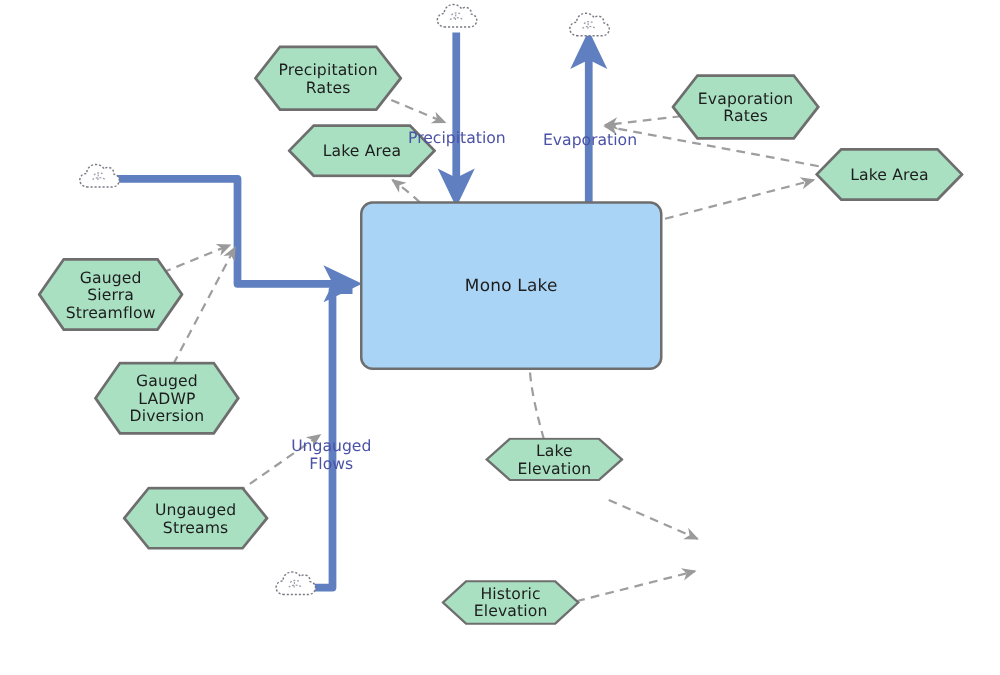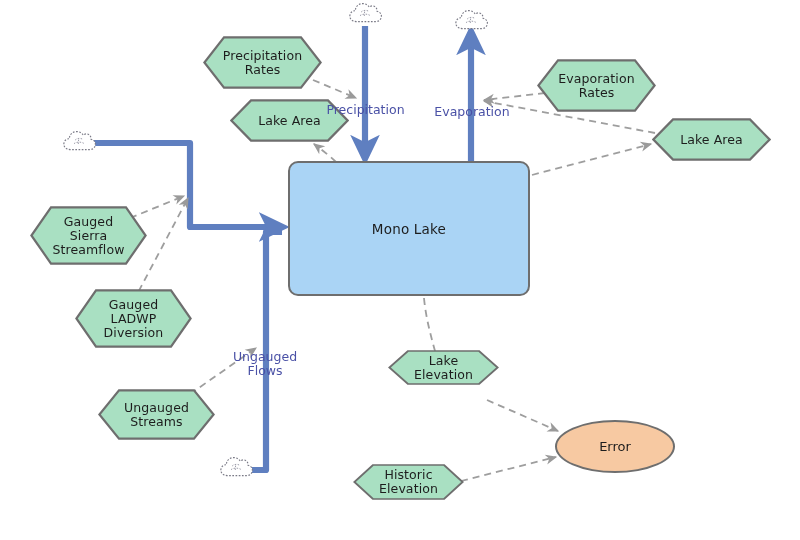--- a/index.html
+++ b/index.html
@@ -237,23 +237,20 @@
   </div>
 
   <div class="node hex" style="left:353px; top:464px; width:111px; height:36px;">
     <svg class="hex-shape" viewBox="0 0 111 51" preserveAspectRatio="none">
       <polygon points="20,1.4 91,1.4 109.6,25.5 91,49.6 20,49.6 1.4,25.5" fill="#a9e0c2" stroke="#6e6e6e" stroke-width="2.2"></polygon>
     </svg>
     <span class="hex-label">Historic
 Elevation</span>
   </div>
 
-  <div class="node ellipse" style="left:555px; top:420px; width:120px; height:53px;">
-    <span class="ellipse-label">Error</span>
-  </div>
 
   <div class="flow-label" style="left:318px; top:89px; width:95px;">
     <span>Precipitation</span>
   </div>
 
   <div class="flow-label" style="left:430px; top:91px; width:84px;">
     <span>Evaporation</span>
   </div>
 
 

